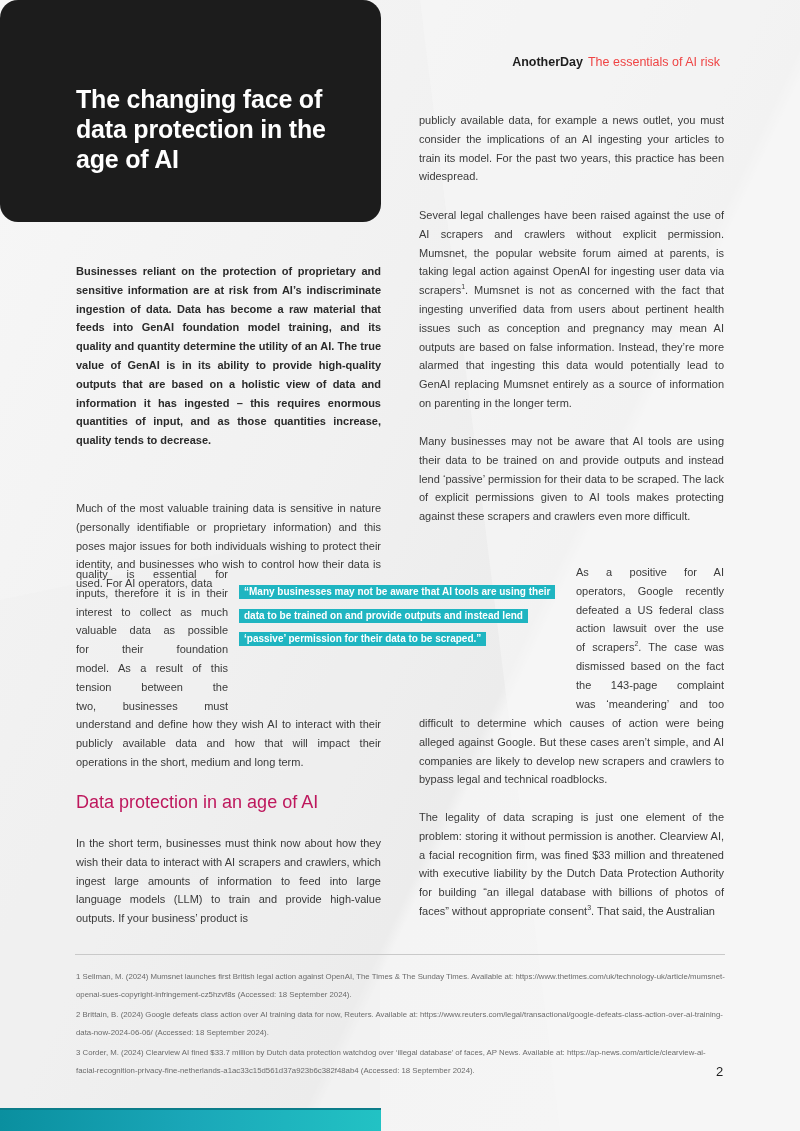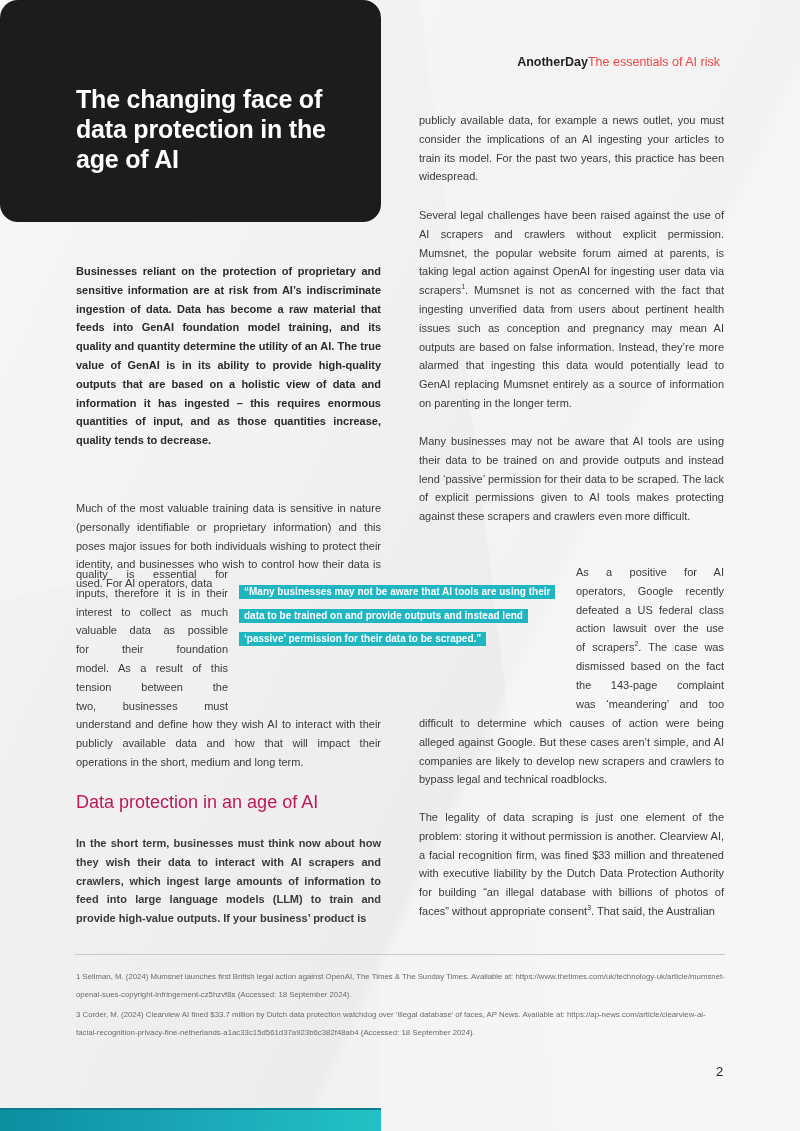--- a/index.html
+++ b/index.html
@@ -19,21 +19,21 @@
       border-radius: 18px;
     }
     .title-block h1 {
       position: absolute; left: 76px; top: 84px; width: 290px;
       color: #ffffff; font-size: 25px; line-height: 30px; font-weight: bold;
       letter-spacing: -0.2px;
     }
     .running-head {
       position: absolute; right: 80px; top: 55px; font-size: 12.5px; white-space: nowrap;
     }
-    .running-head .brand { color: #1f1f1f; font-weight: bold; }
+    .running-head .brand { color: #1f1f1f; font-weight: bold; margin-right: 5px; }
     .running-head .sub { color: #ef4444; }
 
     .col { position: absolute; font-size: 11px; line-height: 18.8px; color: #3a3a3a; text-align: justify; }
     .col p { margin-bottom: 18.8px; }
     .lead { font-weight: bold; color: #2a2a2a; }
     sup { font-size: 7px; line-height: 0; vertical-align: super; }
 
     .h2 { position: absolute; left: 76px; top: 792px; font-size: 18px; color: #be185d; font-weight: normal; }
 
     .quote {
@@ -92,21 +92,21 @@
   <div>tension between the</div>
   <div>two, businesses must</div>
 </div>
 
 <div class="col" style="left:76px; top:715px; width:305px;">
   <p style="margin:0">understand and define how they wish AI to interact with their publicly available data and how that will impact their operations in the short, medium and long term.</p>
 </div>
 
 <div class="h2">Data protection in an age of AI</div>
 
-<div class="col" style="left:76px; top:834px; width:305px;font-weight:bold;">
+<div class="col" style="left:76px; top:834px; width:305px;">
   <p style="margin:0">In the short term, businesses must think now about how they wish their data to interact with AI scrapers and crawlers, which ingest large amounts of information to feed into large language models (LLM) to train and provide high-value outputs. If your business’ product is</p>
 </div>
 
 <div class="quote">
   <span class="hl">“Many businesses may not be aware that AI tools are using their data to be trained on and provide outputs and instead lend ‘passive’ permission for their data to be scraped.”</span>
 </div>
 
 <div class="col" style="left:419px; top:111px; width:305px;">
   <p style="margin:0">publicly available data, for example a news outlet, you must consider the implications of an AI ingesting your articles to train its model. For the past two years, this practice has been widespread.</p>
 </div>
@@ -135,18 +135,19 @@
 </div>
 
 <div class="col" style="left:419px; top:808px; width:305px;">
   <p style="margin:0"><span>The legality of data scraping is just one element of the problem: storing it without permission is another. Clearview AI, a facial recognition firm, was fined $33 million and threatened with executive liability by the Dutch Data Protection Authority for building “an illegal database with billions of photos of faces” without appropriate consent</span><sup>3</sup><span>. That said, the Australian</span></p>
 </div>
 
 <div class="divider"></div>
 
 <div class="footnotes">
   <div class="fn">1  Sellman, M. (2024) Mumsnet launches first British legal action against OpenAI, The Times &amp; The Sunday Times. Available at: https://www.thetimes.com/uk/technology-uk/article/mumsnet-openai-sues-copyright-infringement-cz5hzvf8s (Accessed: 18 September 2024).</div>
+  <div class="fn">2  Brittain, B. (2024) Google defeats class action over AI training data for now, Reuters. Available at: https://www.reuters.com/legal/transactional/google-defeats-class-action-over-ai-training-data-now-2024-06-06/ (Accessed: 18 September 2024).</div>
   <div class="fn">3  Corder, M. (2024) Clearview AI fined $33.7 million by Dutch data protection watchdog over ‘illegal database’ of faces, AP News. Available at: https://ap-news.com/article/clearview-ai-facial-recognition-privacy-fine-netherlands-a1ac33c15d561d37a923b6c382f48ab4 (Accessed: 18 September 2024).</div>
 </div>
 
 <div class="page-num">2</div>
 
 <div class="bottom-bar"></div>
 
 </body></html>

